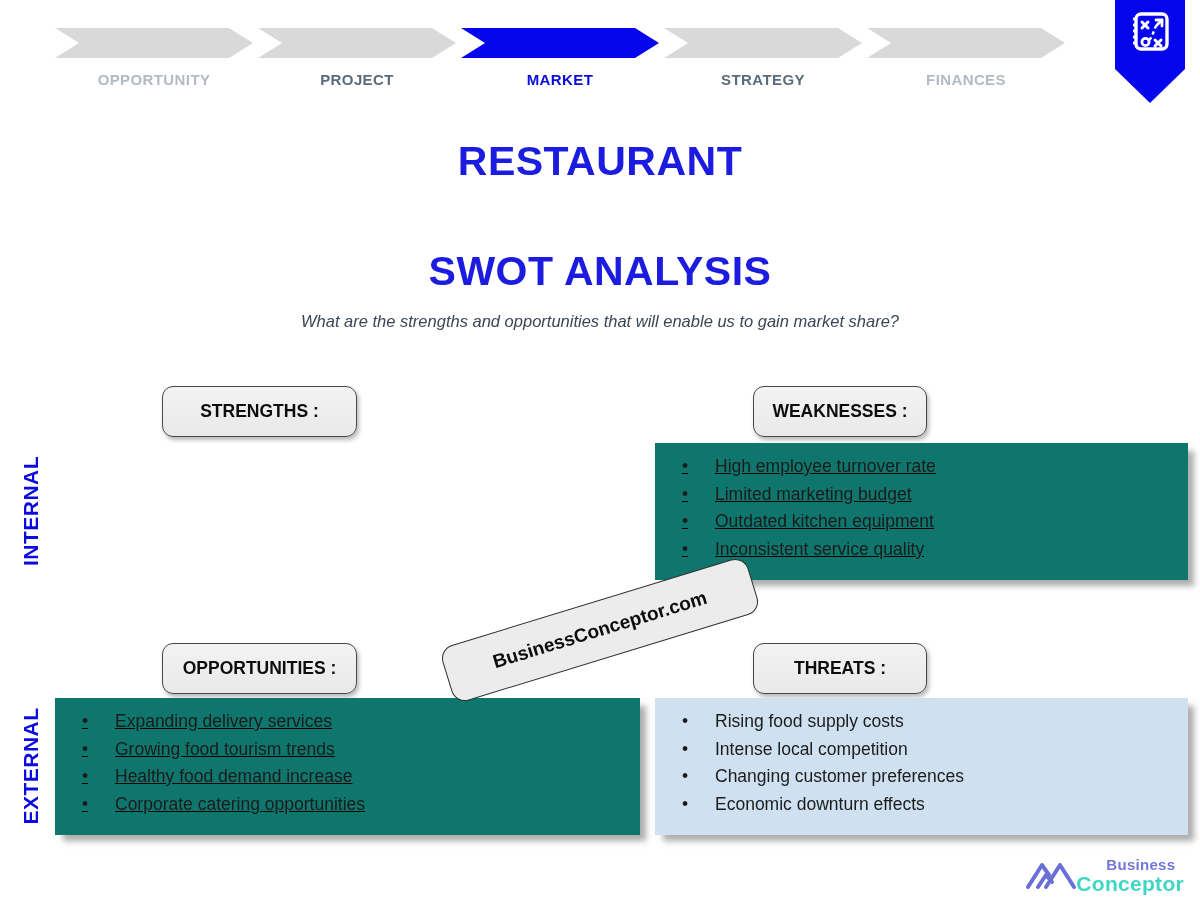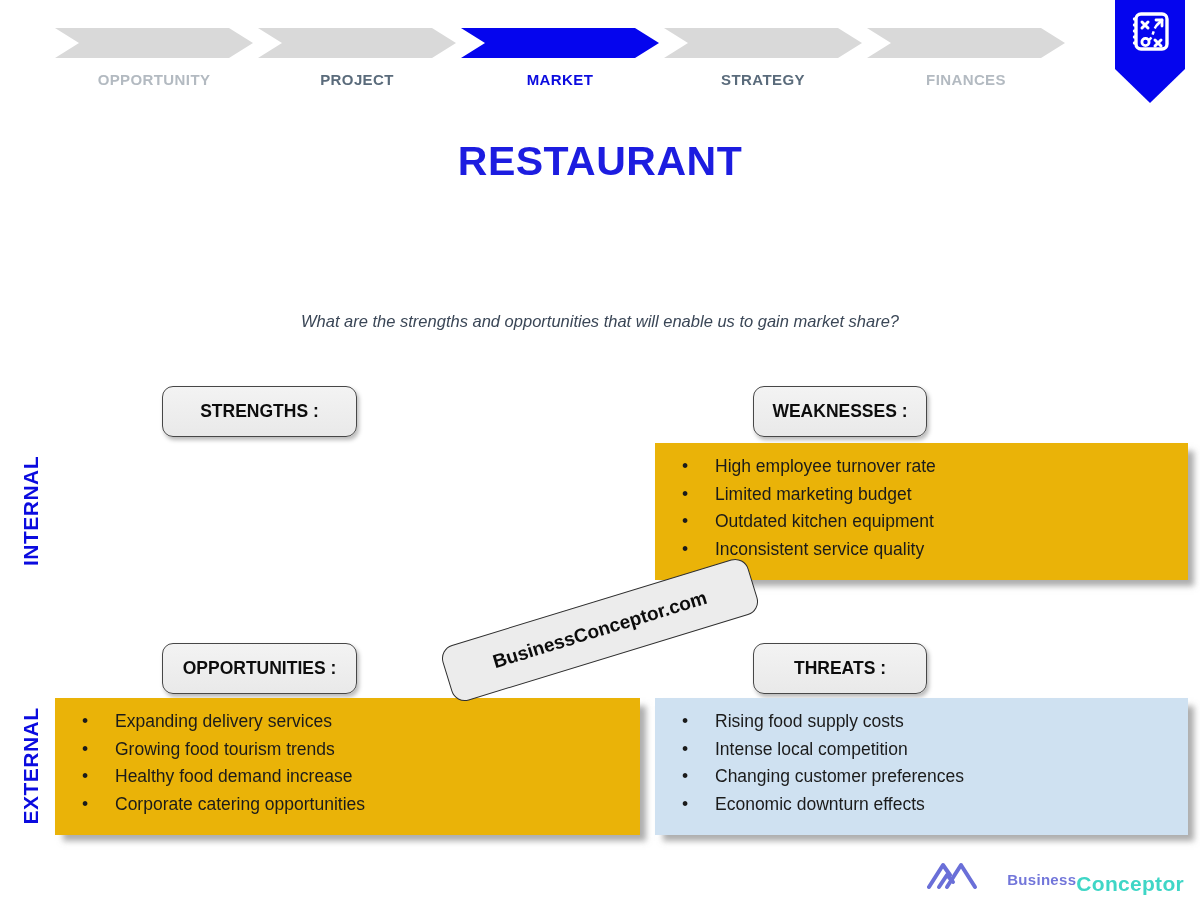--- a/index.html
+++ b/index.html
@@ -45,21 +45,21 @@
     font-size: 17.5px; font-weight: bold; color: #0d0d0d;
   }
   .pill-strengths     { left: 162px; top: 386px; width: 195px; }
   .pill-weaknesses    { left: 753px; top: 386px; width: 174px; }
   .pill-opportunities { left: 162px; top: 643px; width: 195px; }
   .pill-threats       { left: 753px; top: 643px; width: 174px; }
 
   
   .qbox { position: absolute; box-shadow: 7px 7px 6px -1px rgba(105,105,105,0.55); padding-top: 10px; }
   .qbox.blue { background: #cfe1f1; }
-  .qbox.gray { background: #eab308; }
+  .qbox.gray { background: #0f766e; text-decoration: underline; }
   .box-strengths     { left: 55px;  top: 443px; width: 585px; height: 137px; }
   .box-weaknesses    { left: 655px; top: 443px; width: 533px; height: 137px; }
   .box-opportunities { left: 55px;  top: 698px; width: 585px; height: 137px; }
   .box-threats       { left: 655px; top: 698px; width: 533px; height: 137px; }
   .qbox ul { list-style: none; }
   .qbox li { display: flex; font-size: 17.5px; line-height: 27.5px; color: #1b1b1b; }
   .qbox li::before { content: "\2022"; flex: 0 0 60px; text-align: center; }
 
   
   .axis-label {
@@ -74,21 +74,21 @@
   .watermark {
     position: absolute; left: 440px; top: 601px; width: 320px; height: 58px;
     background: #ececec; border: 1.6px solid #2e2e2e; border-radius: 14px;
     transform: rotate(-17deg);
     display: flex; align-items: center; justify-content: center;
     font-size: 19px; font-weight: bold; color: #0c0c0c;
   }
 
   
   .logo { position: absolute; right: 16px; bottom: 6px; display: flex; align-items: flex-end; }
-  .logo-text { display: flex; flex-direction: row; line-height: 1; margin-left: -14px; }
+  .logo-text { display: flex; flex-direction: column; line-height: 1; margin-left: -14px; }
   .logo-line1 { font-size: 15px; font-weight: bold; color: #7276da; margin-left: 30px; letter-spacing: .3px; }
   .logo-line2 { font-size: 21px; font-weight: bold; color: #3fd6c6; margin-top: 1px; letter-spacing: .3px; }
 </style>
 </head>
 <body>
 
 <div class="slide">
 
   <div class="nav">
     <div class="step">
@@ -126,20 +126,21 @@
         <path d="M28 31 L34 37 M34 31 L28 37" stroke="#ffffff" stroke-width="3" stroke-linecap="round"></path>
         <circle cx="18.5" cy="33" r="3.6" fill="none" stroke="#ffffff" stroke-width="2.8"></circle>
         <path d="M22 31 C27 27 26 19 31 15" stroke="#ffffff" stroke-width="2.4" fill="none" stroke-dasharray="3.5 3"></path>
         <path d="M29 11 L35 11 L35 17" fill="none" stroke="#ffffff" stroke-width="2.8" stroke-linecap="round" stroke-linejoin="round"></path>
         <path d="M35 11 L30 16" stroke="#ffffff" stroke-width="2.8" stroke-linecap="round"></path>
       </svg>
     </span>
   </div>
 
   <div class="title">RESTAURANT</div>
+  <div class="subtitle">SWOT ANALYSIS</div>
   <div class="question q1">What are the strengths and opportunities that will enable us to gain market share?</div>
 
   <div class="axis-label axis-internal">INTERNAL</div>
   <div class="axis-label axis-external">EXTERNAL</div>
 
   <div class="pill pill-strengths">STRENGTHS :</div>
   <div class="pill pill-weaknesses">WEAKNESSES :</div>
   <div class="pill pill-opportunities">OPPORTUNITIES :</div>
   <div class="pill pill-threats">THREATS :</div>
 

